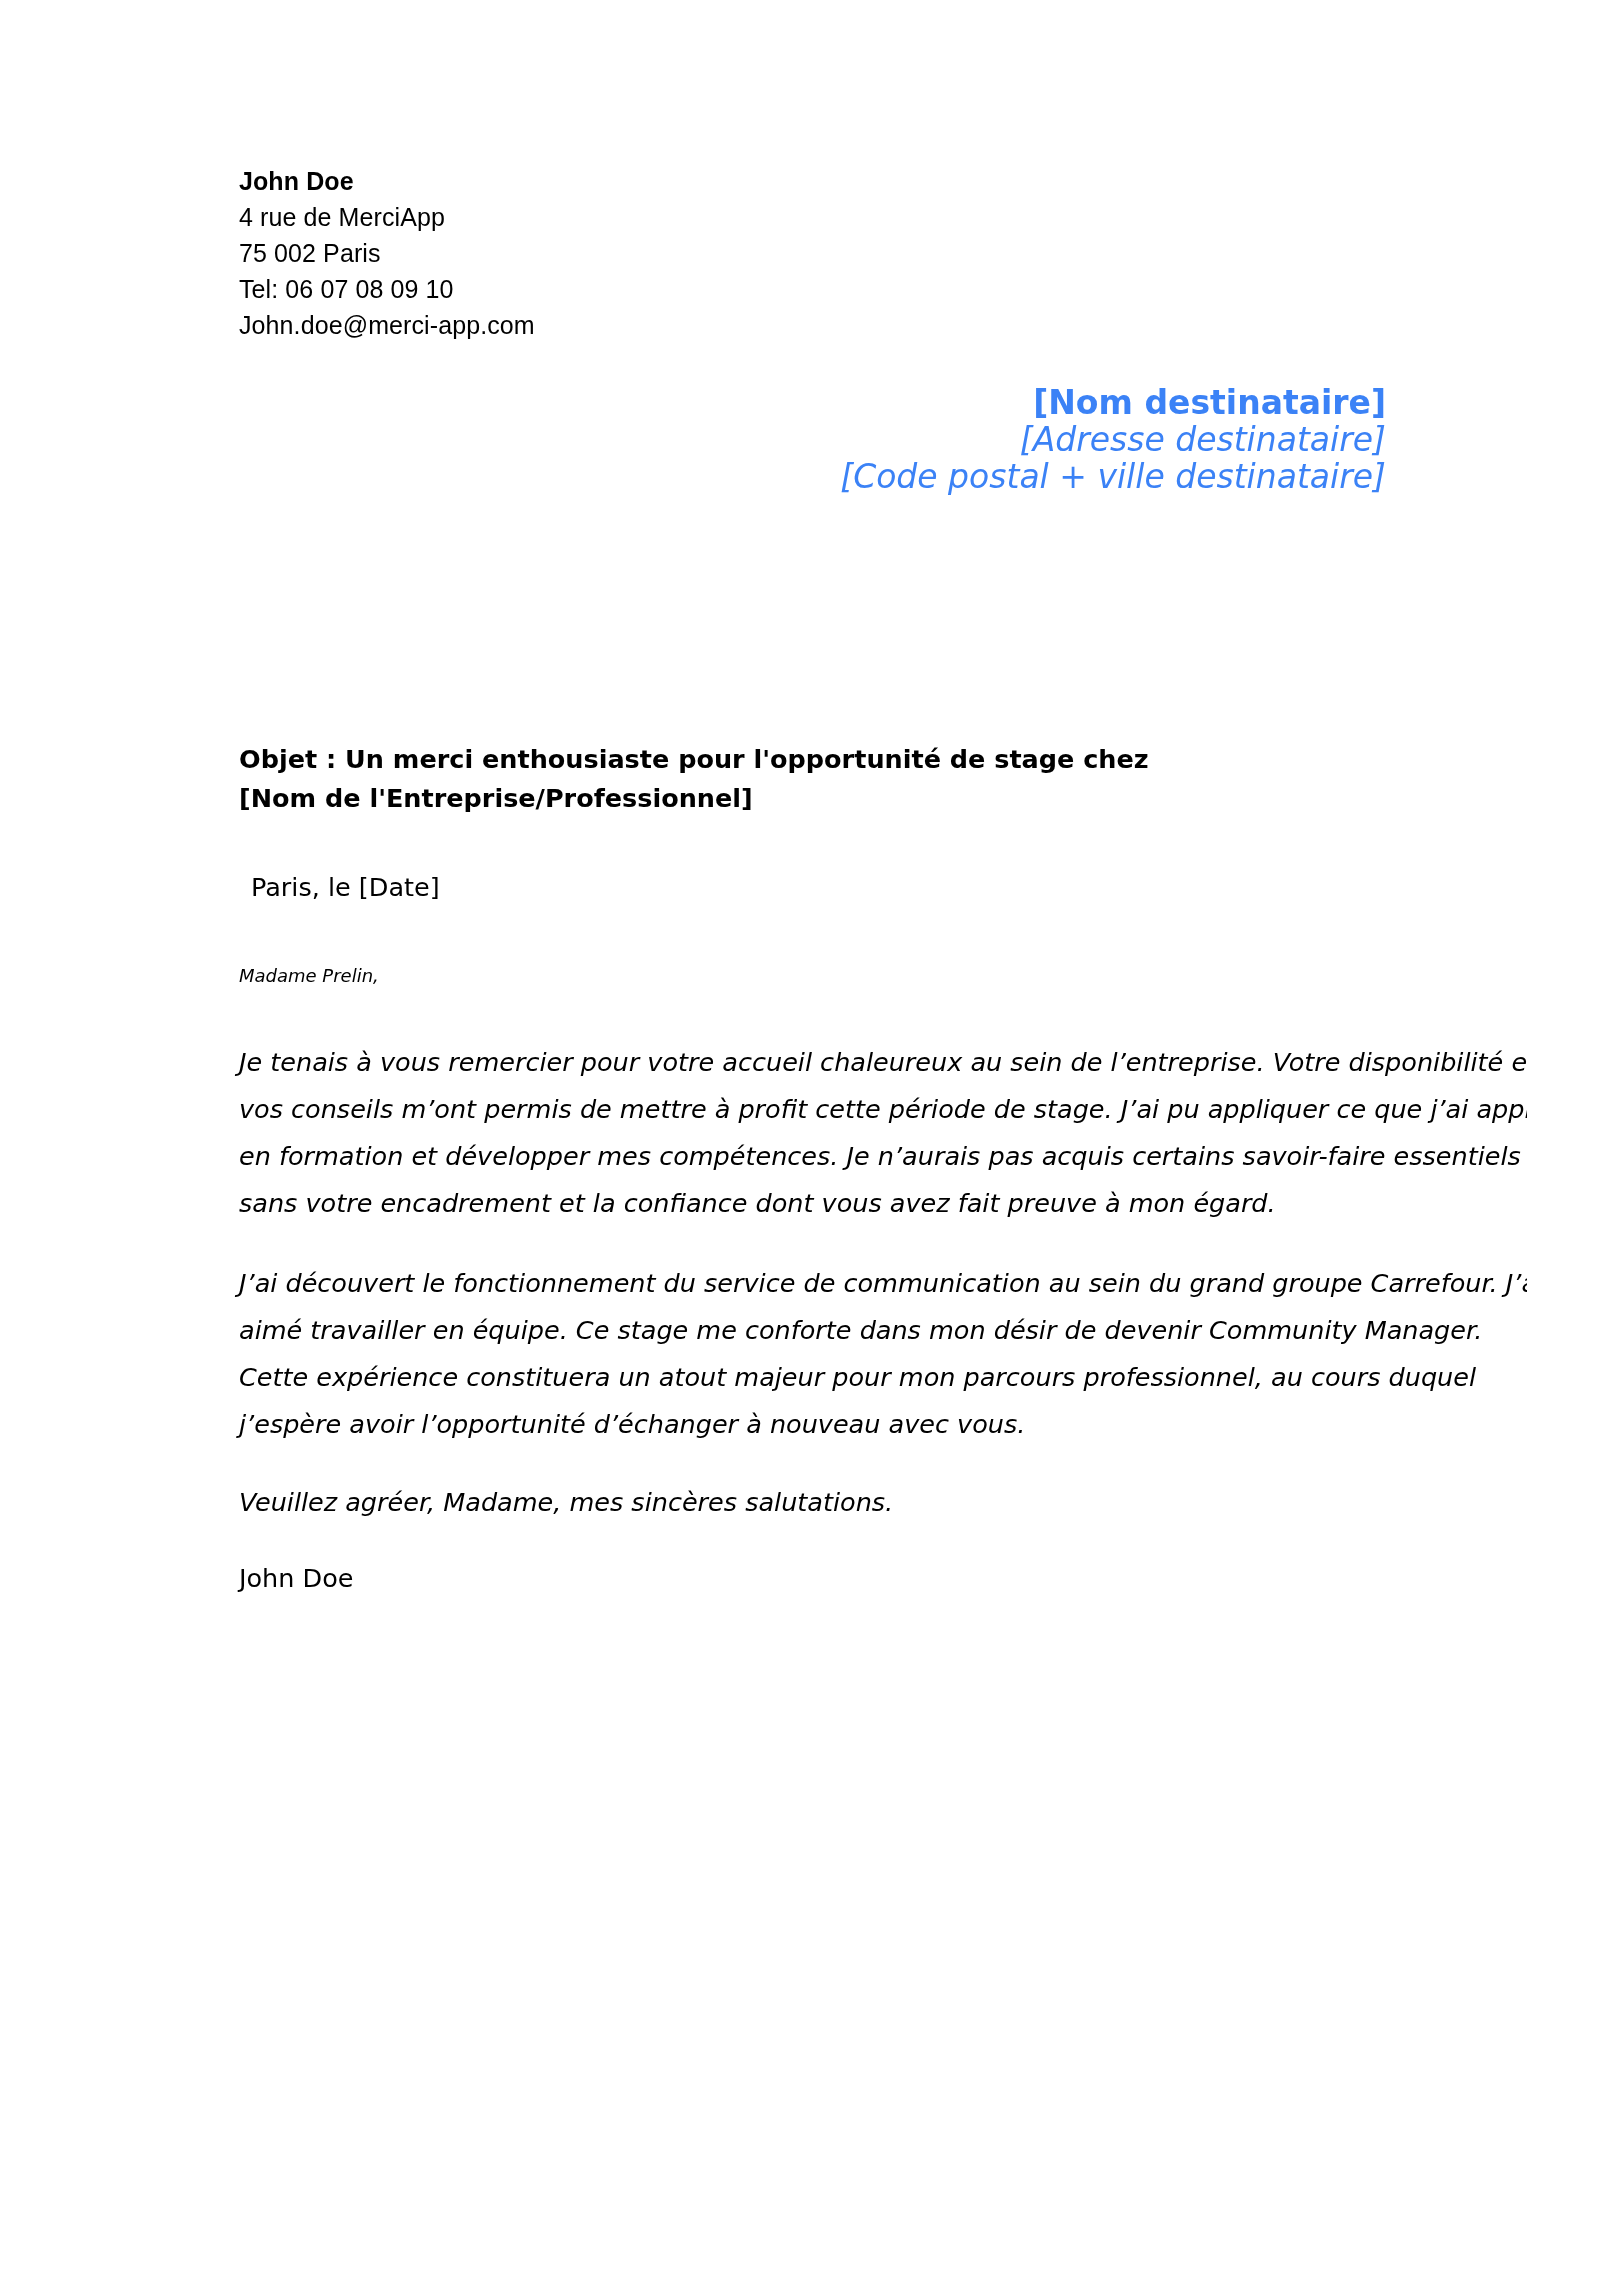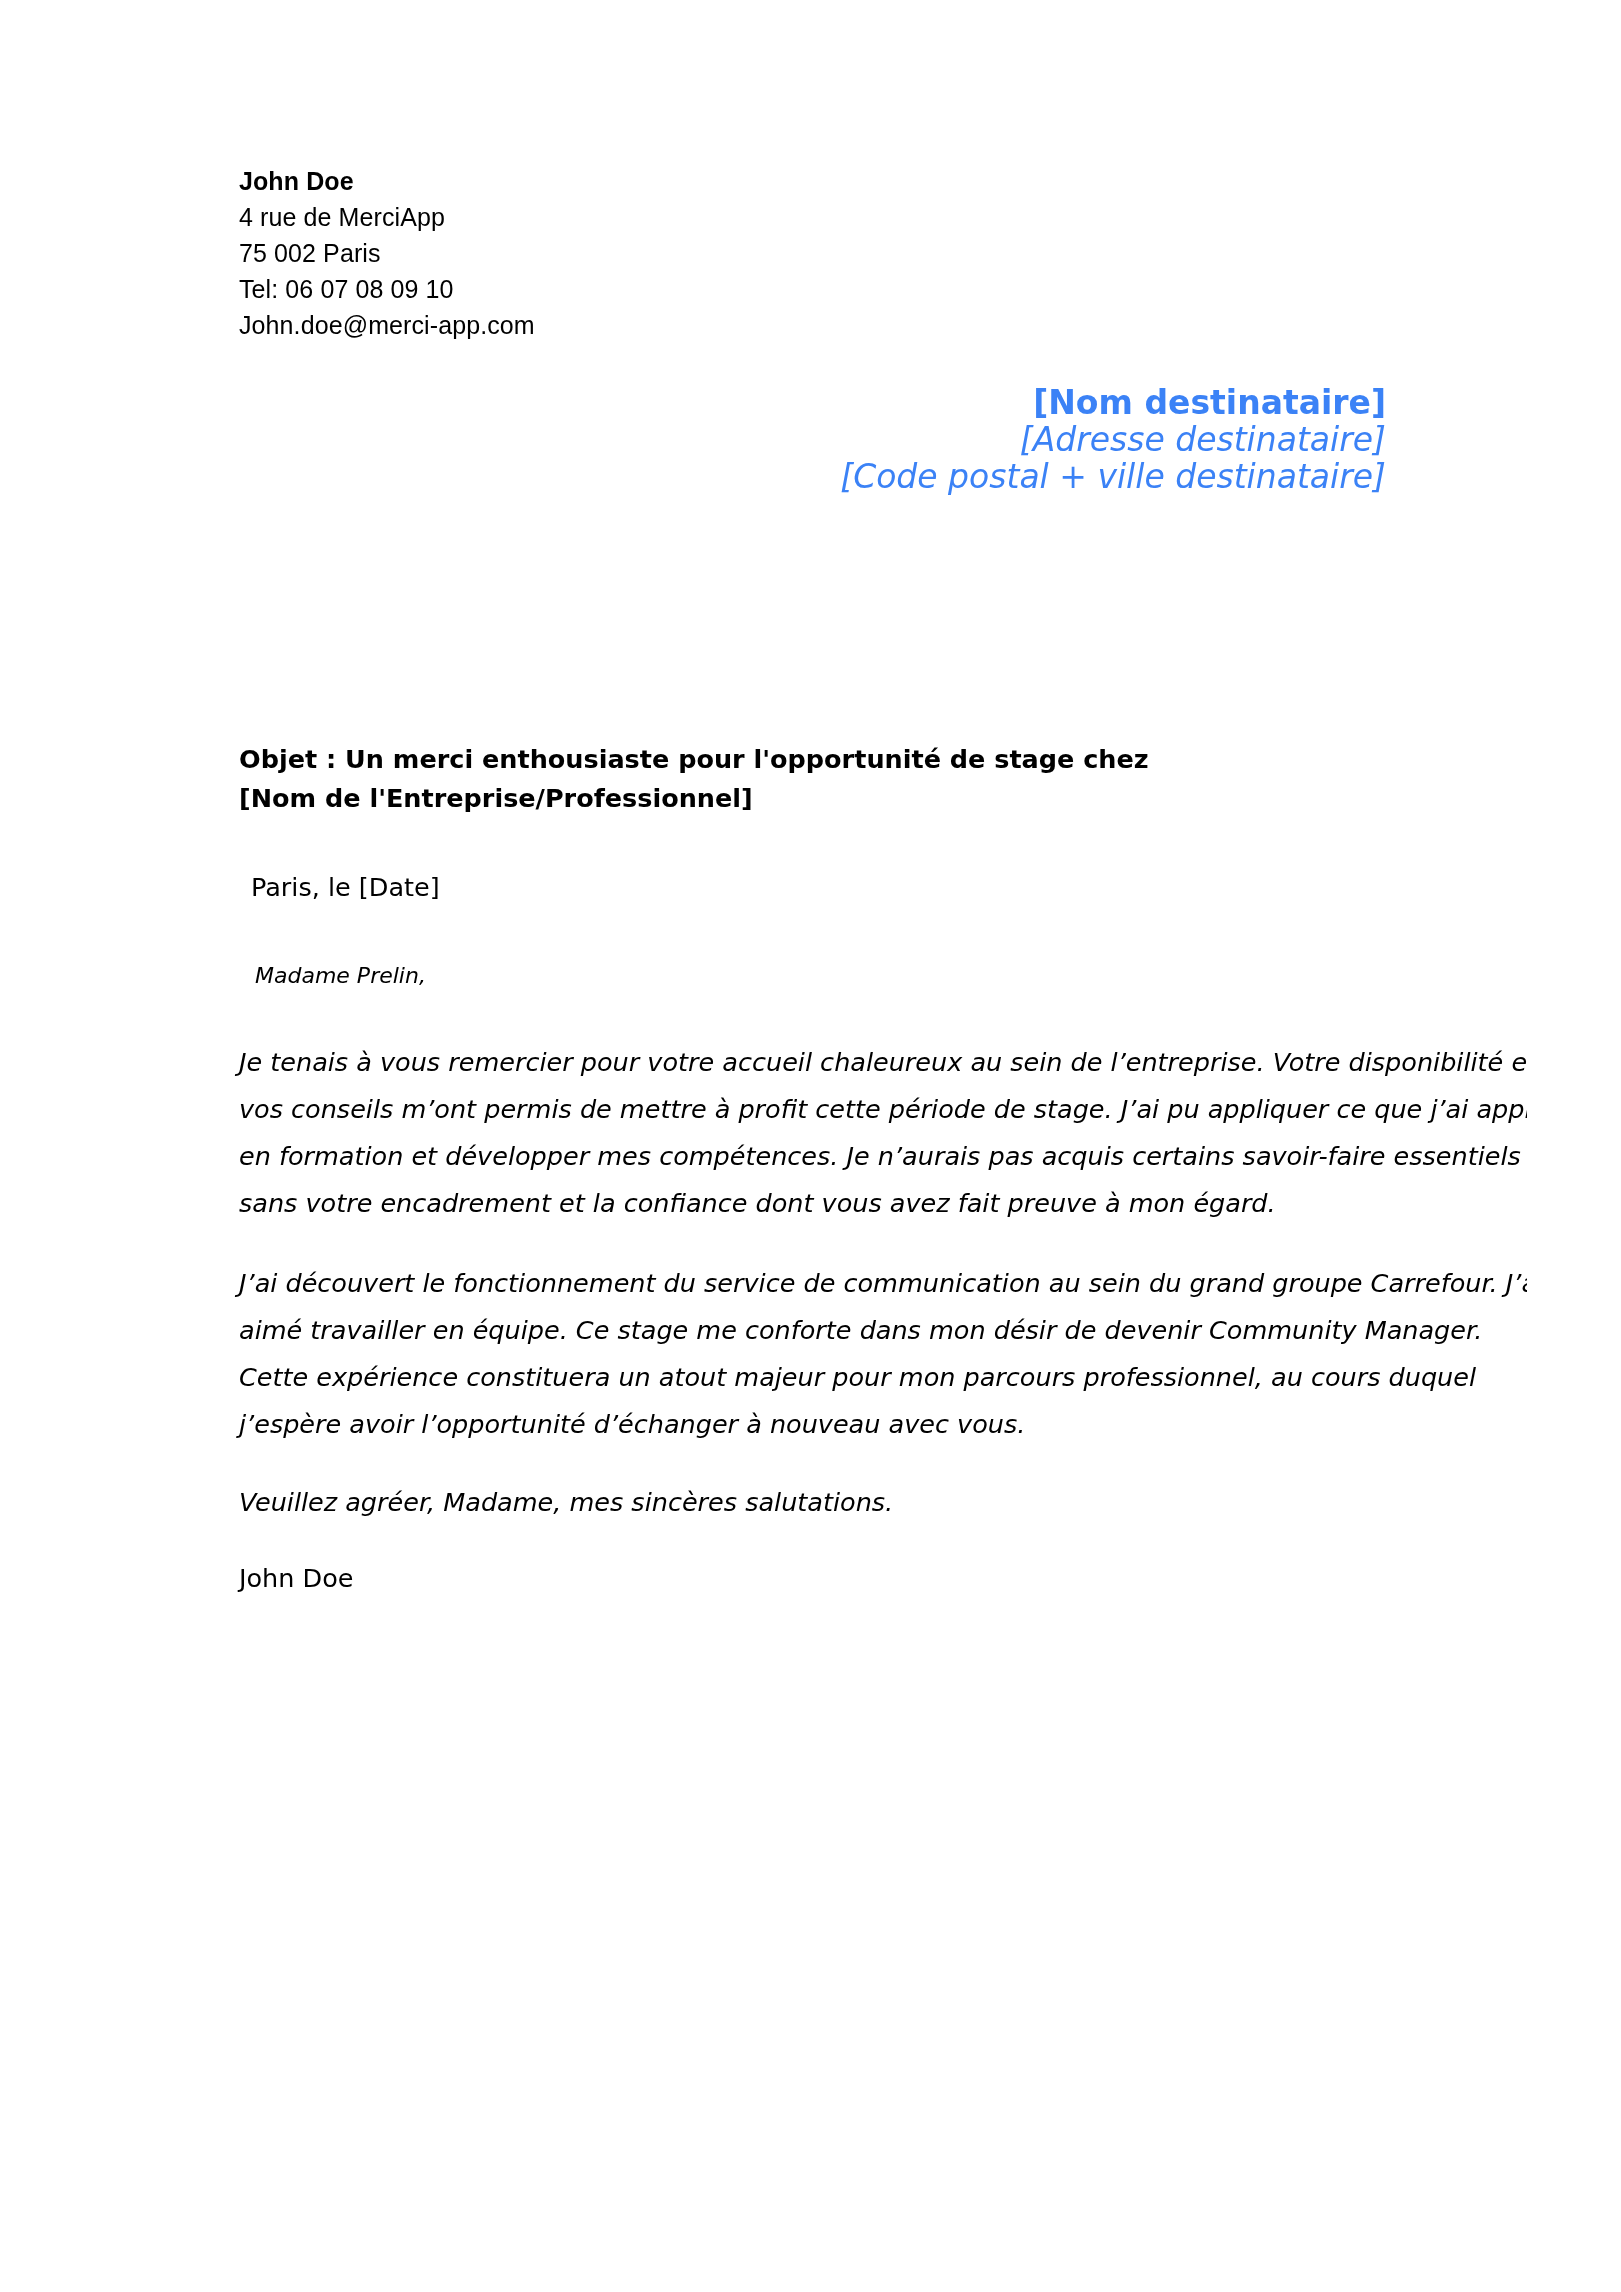--- a/index.html
+++ b/index.html
@@ -74,24 +74,24 @@
     margin: 0 0 51px 0;
   }
 
   .date-line {
     font-size: 25.5px;
     line-height: 37px;
     margin: 0 0 51px 12px;
   }
 
   .salutation {
-    font-size: 22px;
+    font-size: 18px;
     font-style: italic;
     line-height: 37px;
-    margin: 0 0 45px 16px;
+    margin: 0 0 45px 0;
   }
 
   .para {
     font-size: 25.5px;
     font-style: italic;
     line-height: 47px;
     margin: 0 0 33px 0;
     width: 1318px;
     text-align: left;
   }

